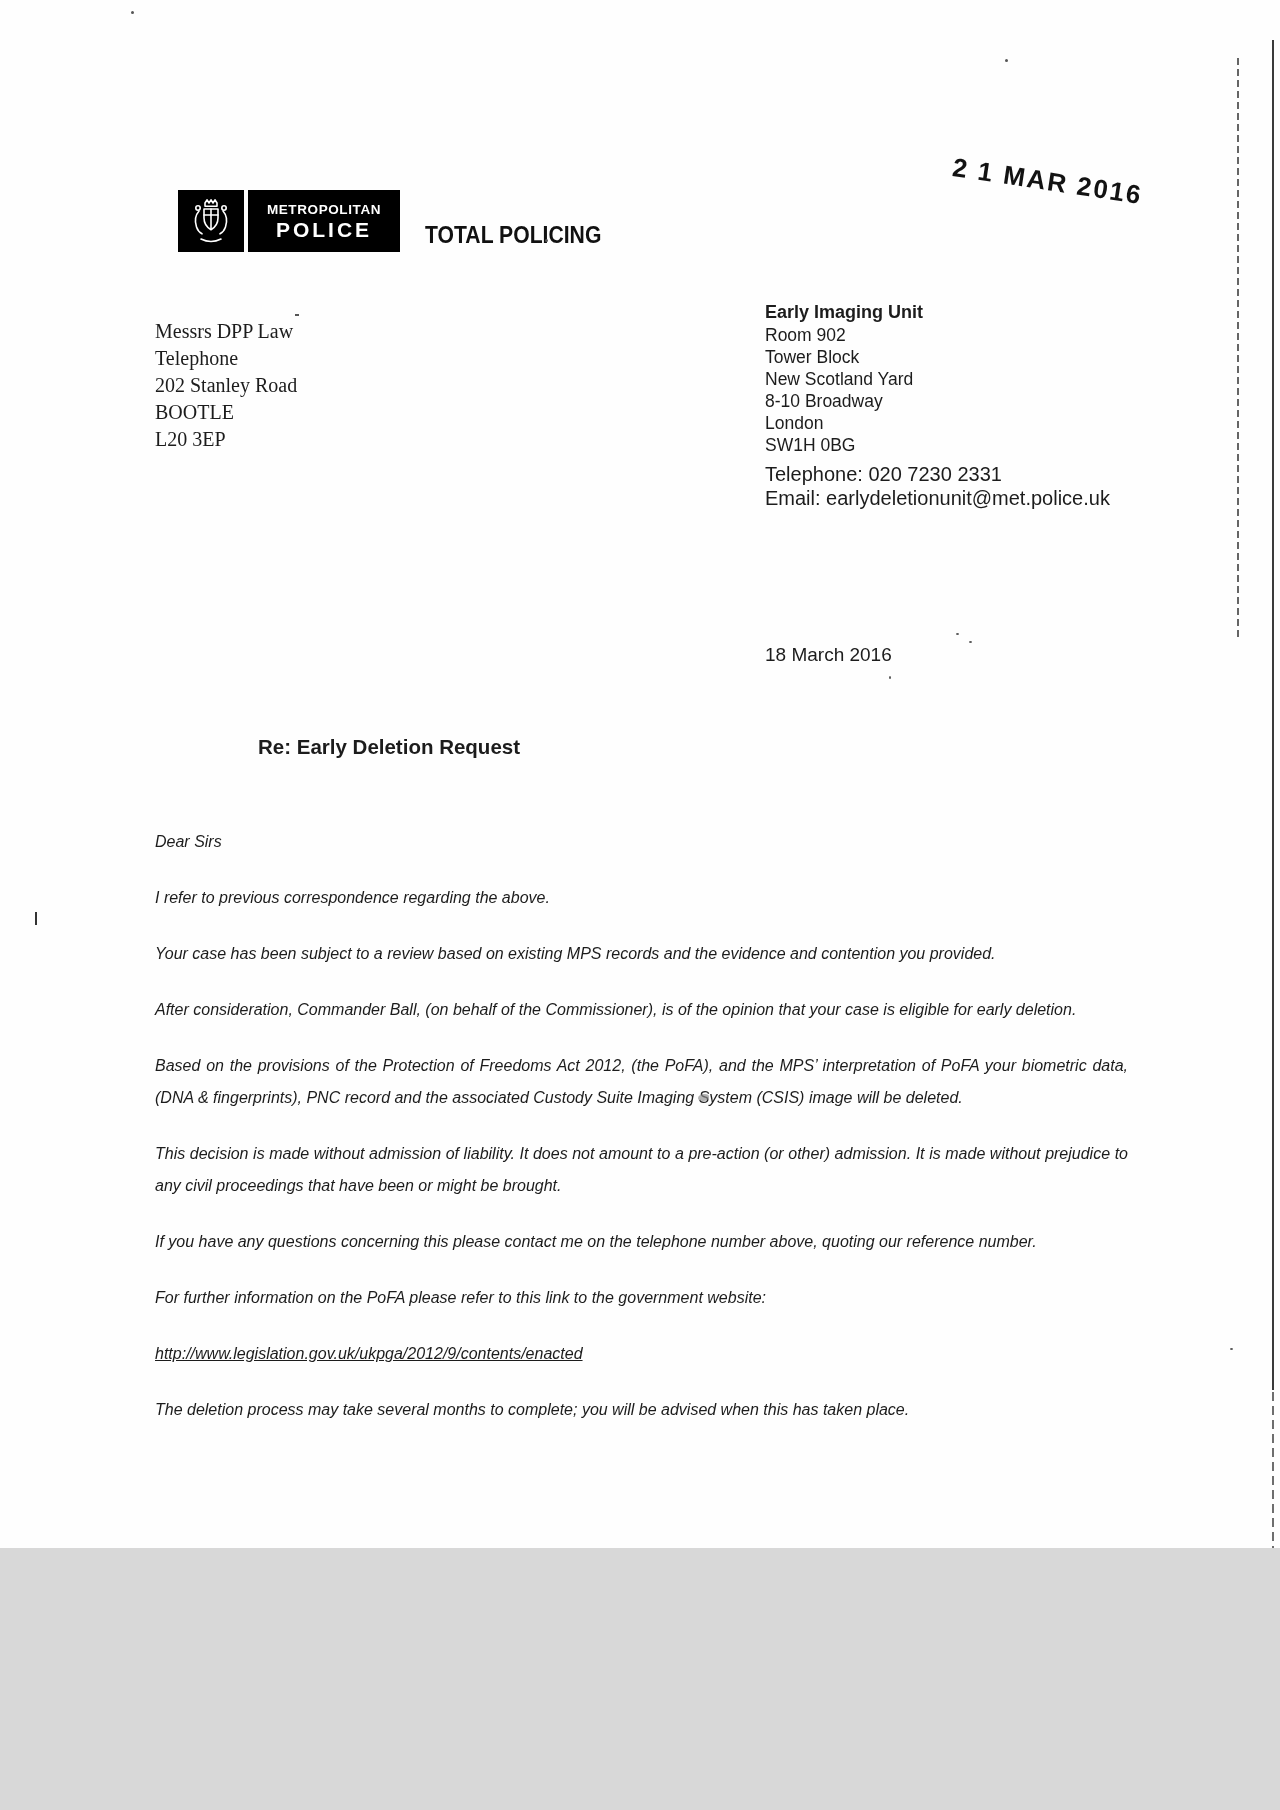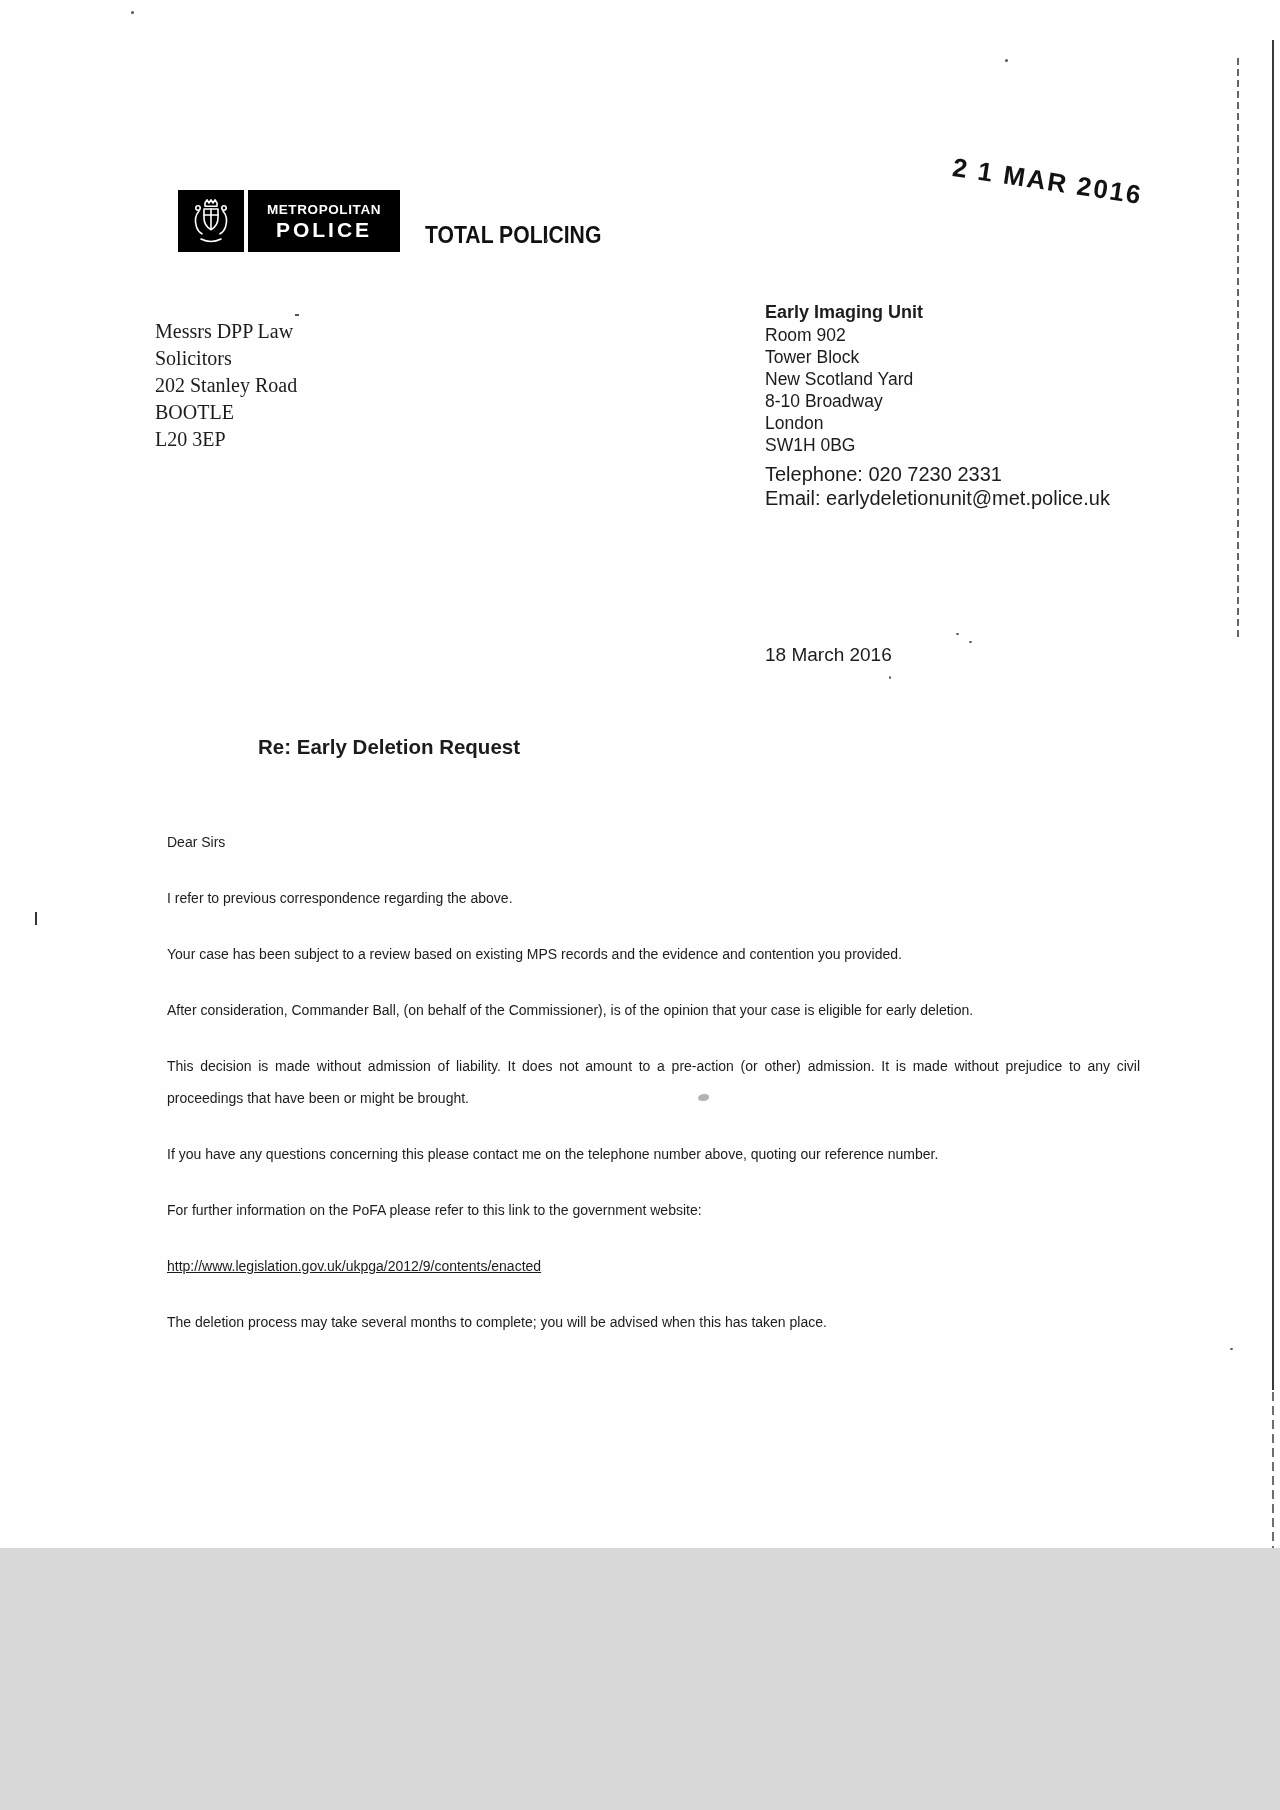--- a/index.html
+++ b/index.html
@@ -56,23 +56,24 @@
     position:absolute;left:765px;top:644px;
     font-size:19px;
   }
   
   .subject{
     position:absolute;left:258px;top:735px;
     font-size:20.5px;font-weight:bold;
   }
   
   .body-text{
-    position:absolute;left:167px;top:826px;width:973px;
-    font-size:14px;line-height:32px;
+    position:absolute;left:155px;top:826px;width:973px;
+    font-size:16px;line-height:32px;
     text-align:justify;
+    font-style:italic;
   }
   .body-text p{margin:0 0 24px 0;}
   .body-text .no-just{text-align:left;}
   .link-line{margin:0 0 24px 0;text-align:left;}
   .link-line a{color:#1c1c1c;text-decoration:underline;margin-top:28px;}
   
   .vline-dashed-a{
     position:absolute;left:1237px;top:58px;width:2px;height:582px;
     background:repeating-linear-gradient(to bottom,#4a4a4a 0 7px,transparent 7px 11px);
     opacity:.85;
@@ -118,21 +119,21 @@
       <span class="logo-line1">METROPOLITAN</span>
       <span class="logo-line2">POLICE</span>
     </div>
   </div>
   <div class="tagline">TOTAL POLICING</div>
 
   <div class="stamp">2 1 MAR 2016</div>
 
   <div class="recipient">
     <div>Messrs DPP Law</div>
-    <div>Solicitors</div>
+    <div>Telephone</div>
     <div>202 Stanley Road</div>
     <div>BOOTLE</div>
     <div>L20 3EP</div>
   </div>
 
   <div class="sender">
     <div class="unit">Early Imaging Unit</div>
     <div>Room 902</div>
     <div>Tower Block</div>
     <div>New Scotland Yard</div>
@@ -147,20 +148,21 @@
 
   <div class="letter-date">18 March 2016</div>
 
   <div class="subject">Re: Early Deletion Request</div>
 
   <div class="body-text">
     <p class="no-just">Dear Sirs</p>
     <p class="no-just">I refer to previous correspondence regarding the above.</p>
     <p>Your case has been subject to a review based on existing MPS records and the evidence and contention you provided.</p>
     <p>After consideration, Commander Ball, (on behalf of the Commissioner), is of the opinion that your case is eligible for early deletion.</p>
+    <p>Based on the provisions of the Protection of Freedoms Act 2012, (the PoFA), and the MPS’ interpretation of PoFA your biometric data, (DNA &amp; fingerprints), PNC record and the associated Custody Suite Imaging System (CSIS) image will be deleted.</p>
     <p>This decision is made without admission of liability. It does not amount to a pre-action (or other) admission. It is made without prejudice to any civil proceedings that have been or might be brought.</p>
     <p>If you have any questions concerning this please contact me on the telephone number above, quoting our reference number.</p>
     <p class="no-just">For further information on the PoFA please refer to this link to the government website:</p>
     <p class="link-line"><a href="#">http://www.legislation.gov.uk/ukpga/2012/9/contents/enacted</a></p>
     <p>The deletion process may take several months to complete; you will be advised when this has taken place.</p>
   </div>
 
   <div class="vline-dashed-a"></div>
   <div class="vline-solid-b"></div>
   <div class="vline-dashed-b"></div>

